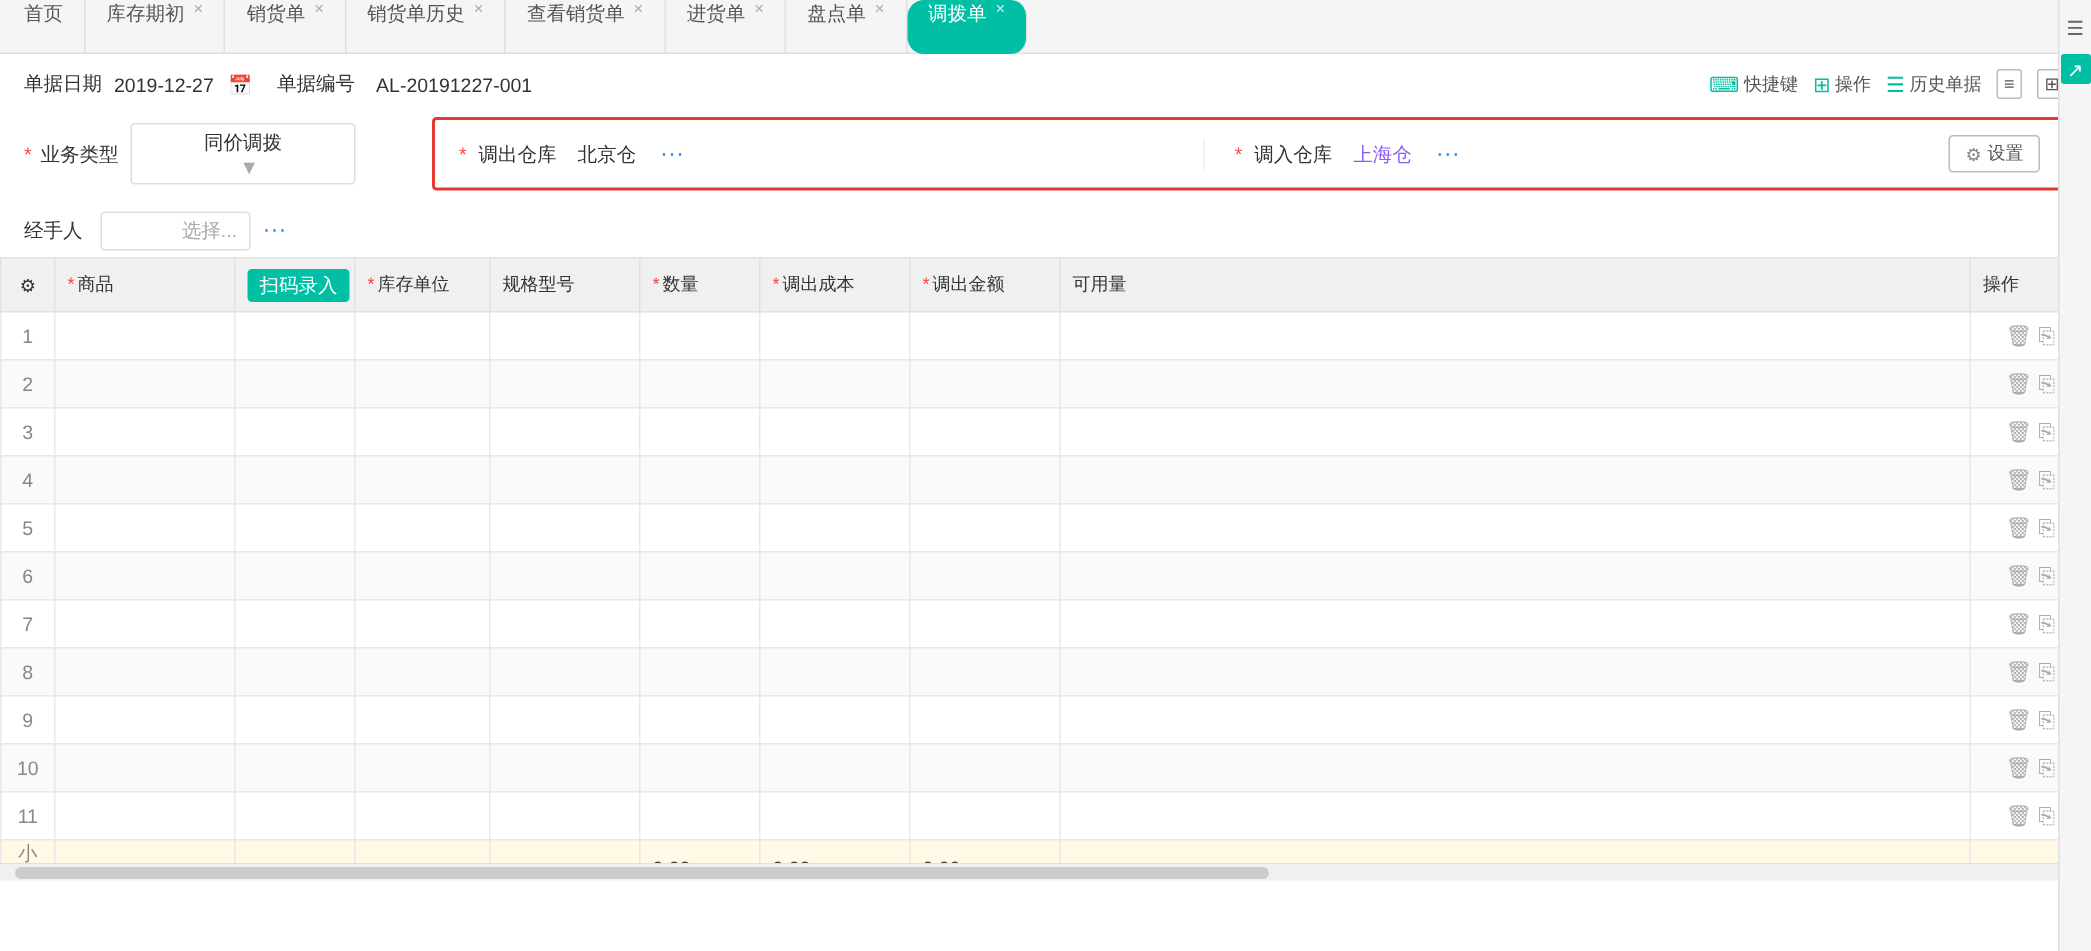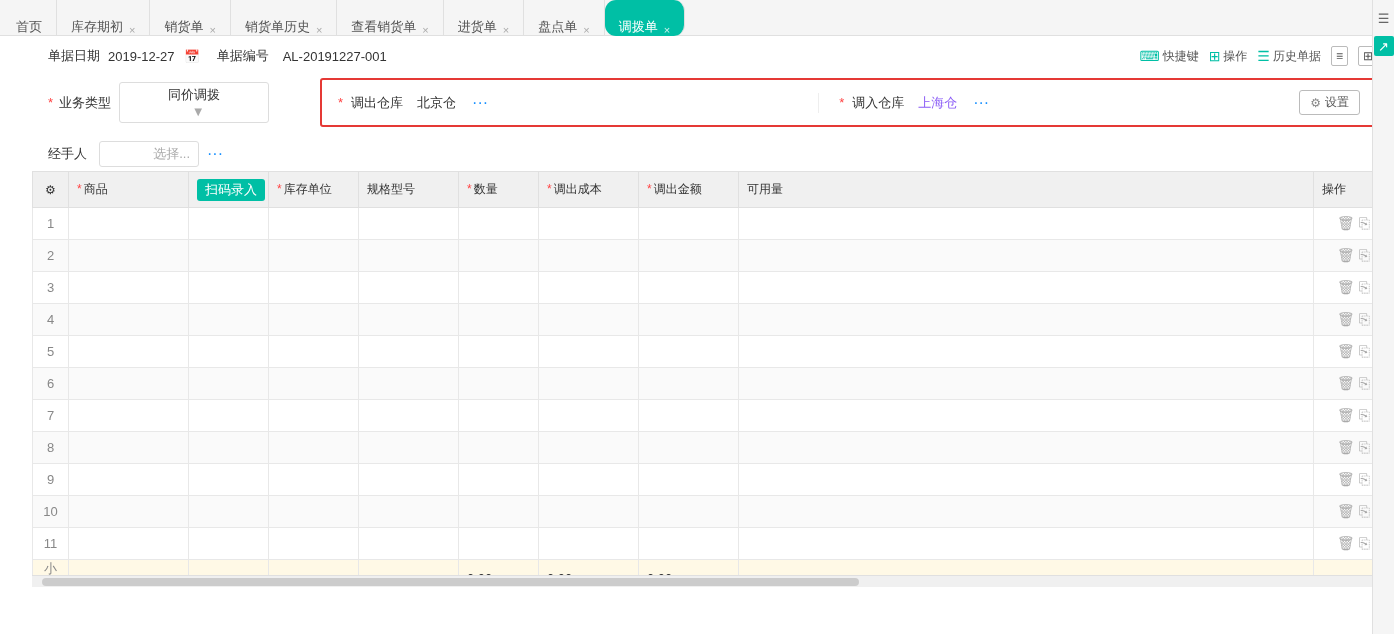--- a/index.html
+++ b/index.html
@@ -4,21 +4,21 @@
   <style>
     * { box-sizing: border-box; margin: 0; padding: 0; }
     body { font-family: "Microsoft YaHei", "PingFang SC", sans-serif; font-size: 13px; background: #fff; color: #333; overflow: hidden; }
 
     
     .tab-bar {
       display: flex; align-items: center; border-bottom: 1px solid #e0e0e0;
       background: #f5f5f5; height: 36px; padding: 0 0 0 0;
     }
     .tab-item {
-      display: flex; align-items: flex-end; padding: 0 14px; height: 36px;
+      display: flex; align-items: flex-start; padding: 0 14px; height: 36px;
       cursor: pointer; font-size: 13px; color: #555; border-right: 1px solid #e0e0e0;
       white-space: nowrap; position: relative;
     }
     .tab-item.active {
       background: #00bfa5; color: #fff; border-radius: 11px;
     }
     .tab-item .tab-close {
       margin-left: 6px; font-size: 11px; color: #aaa; cursor: pointer;
     }
     .tab-item.active .tab-close { color: rgba(255,255,255,0.8); }
@@ -131,21 +131,21 @@
       cursor: pointer; font-size: 13px; color: #666;
     }
     .side-icon.green-bg {
       background: #00bfa5; color: #fff; border-radius: 2px;
     }
 
     .main-layout {
       display: flex; flex-direction: column; height: calc(100vh - 36px);
     }
     .content-area {
-      flex: 1; overflow: hidden; display: flex; flex-direction: column; margin-left: 32px;
+      flex: 1; overflow: hidden; display: flex; flex-direction: column;
     }
     .scrollbar-area {
       height: 12px; background: #f0f0f0; border-top: 1px solid #e0e0e0;
       position: relative; overflow: hidden;
     }
     .scrollbar-thumb {
       height: 8px; background: #ccc; border-radius: 4px; width: 60%; margin: 2px 0 0 10px;
     }
   </style>
 </head>

